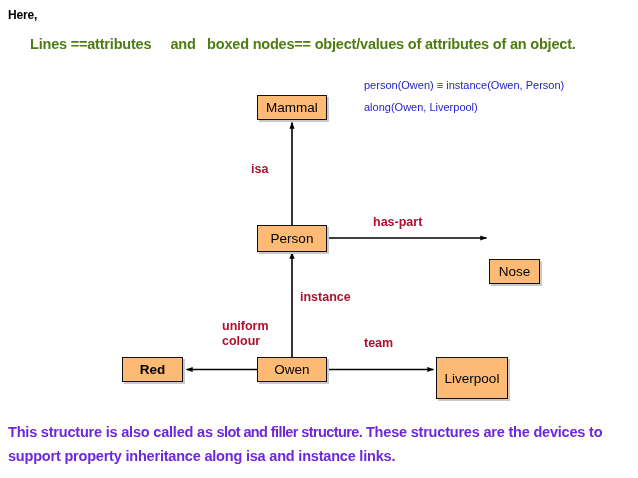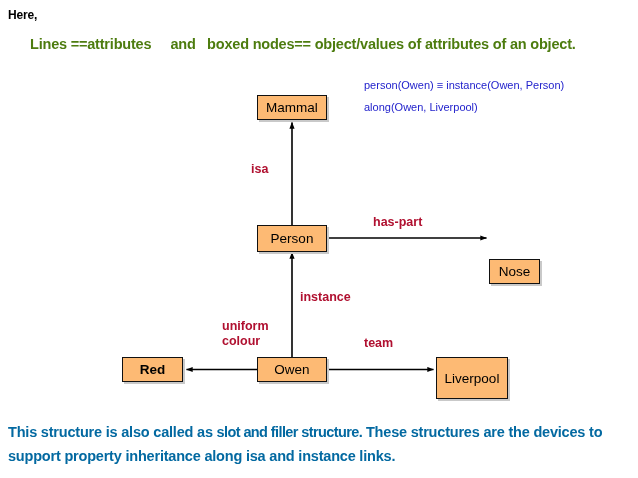--- a/index.html
+++ b/index.html
@@ -93,21 +93,21 @@
 
   
   #footer {
     left: 8px;
     top: 420px;
     width: 620px;
     font-size: 14.5px;
     font-weight: bold;
     line-height: 24px;
     letter-spacing: -0.2px;
-    color: #0369a1;
+    color: #6d28d9;
   }
   #footer .emph { font-weight: bold; letter-spacing: -0.6px; }
 </style>
 </head>
 <body>
 
 <div class="abs" id="header-line-1">Here,</div>
 
 <div class="abs" id="header-line-2">Lines ==attributes     and   boxed nodes== object/values of attributes of an object.</div>
 

